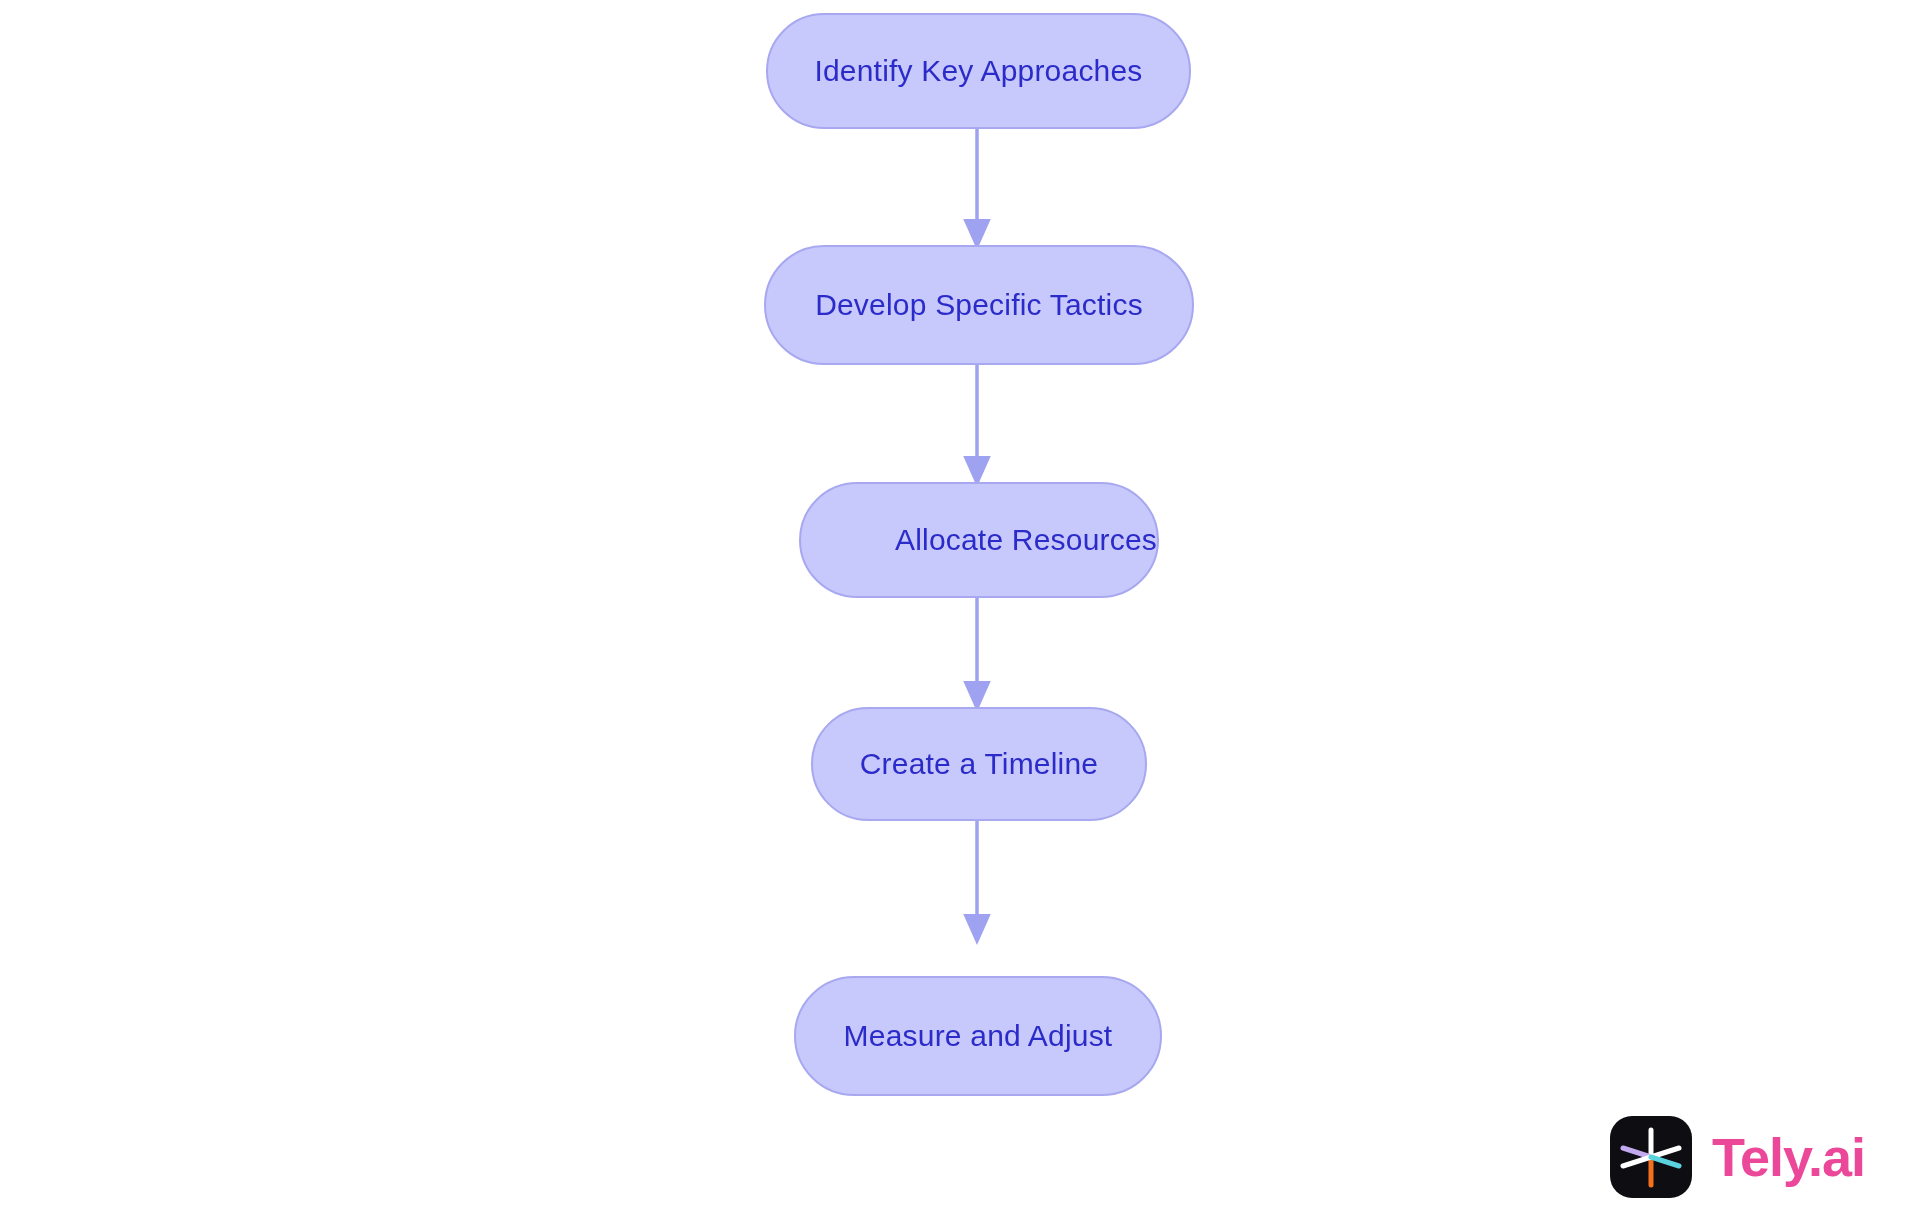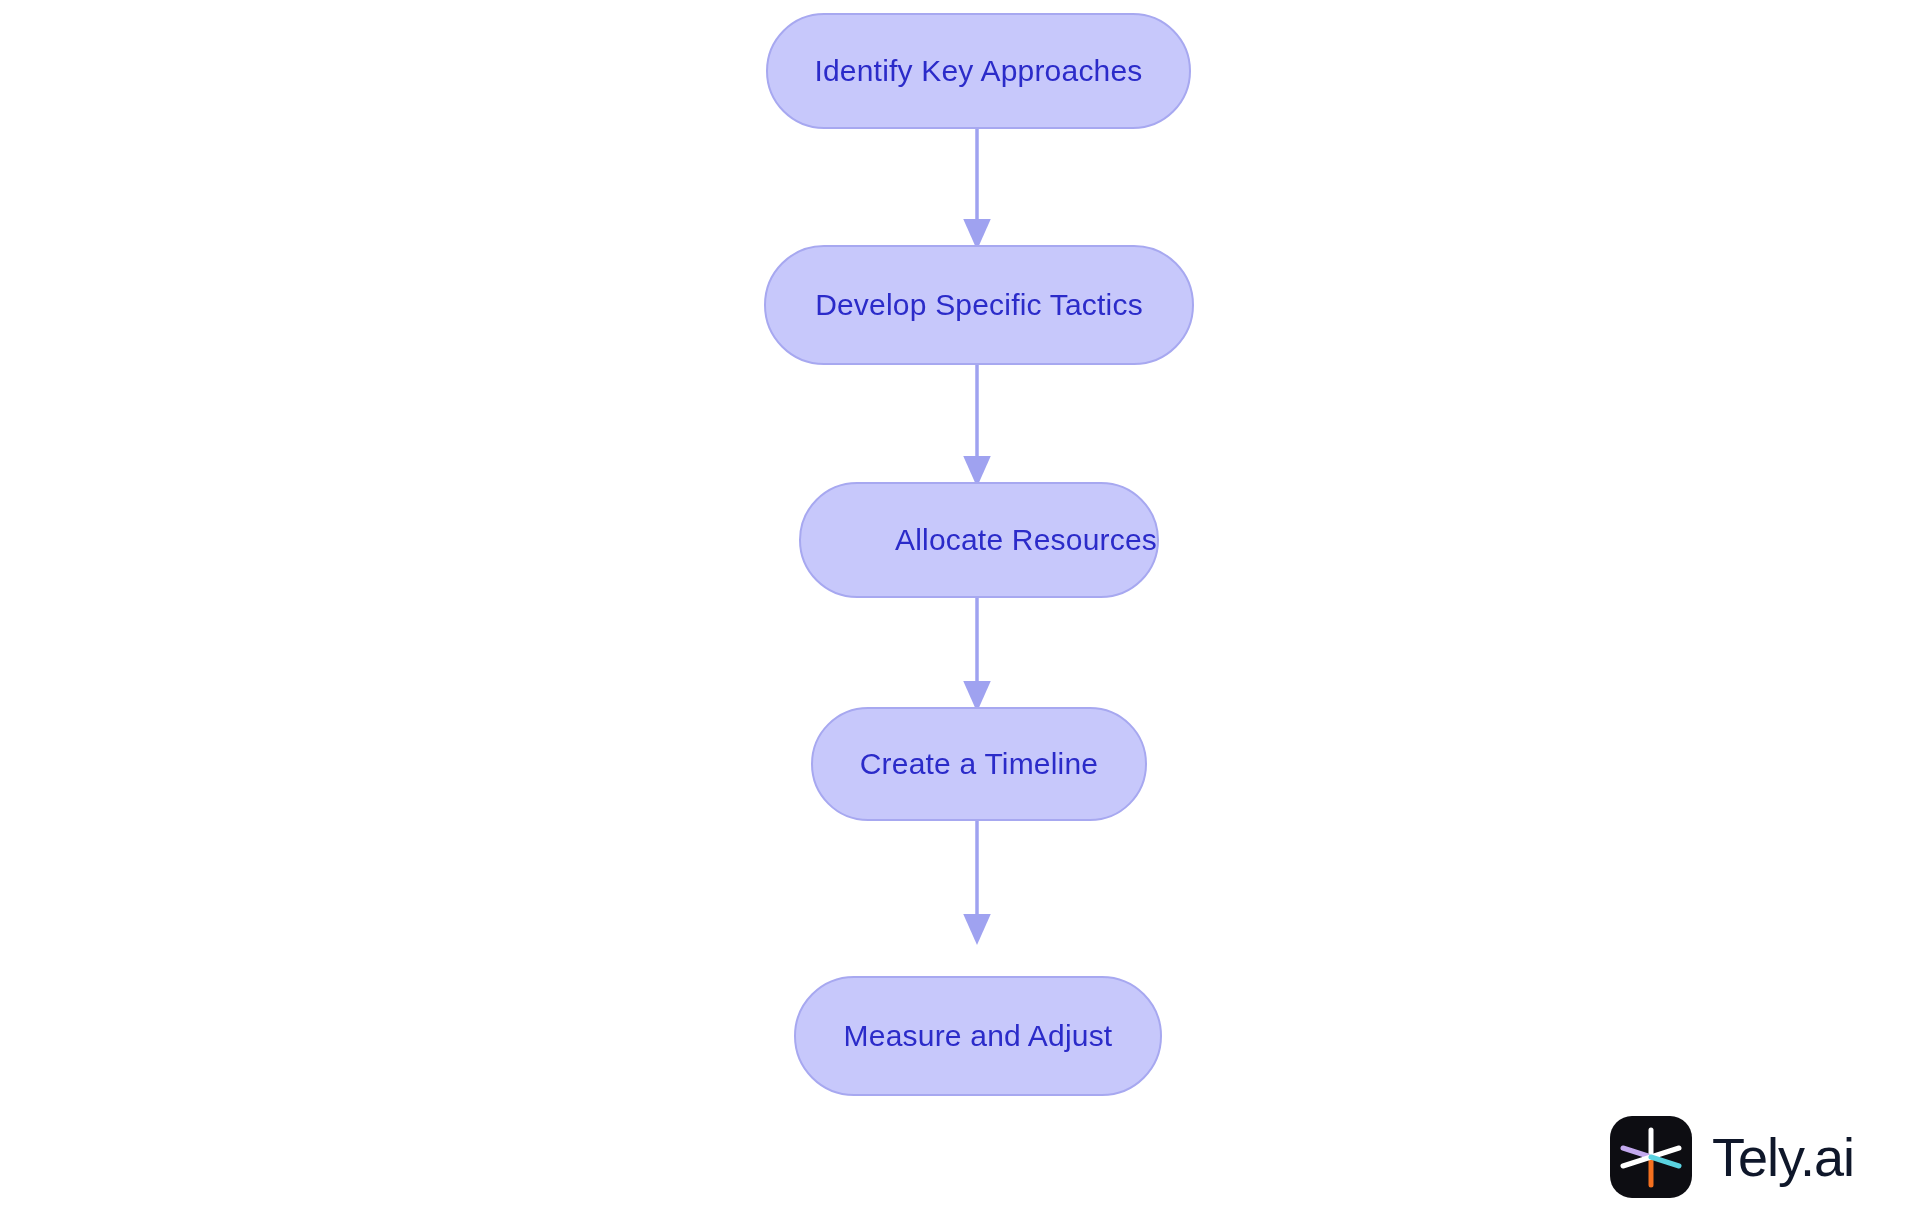--- a/index.html
+++ b/index.html
@@ -69,23 +69,23 @@
   }
   .logo-mark {
     width: 82px;
     height: 82px;
     border-radius: 22px;
     background: #0d0d12;
     position: relative;
     flex: 0 0 auto;
   }
   .logo-word {
-    color: #0f172a;
+    color: #ec4899;
     font-size: 54px;
-    font-weight: 400;
+    font-weight: 700;
     letter-spacing: -1px;
     line-height: 1;
     white-space: nowrap;
   }
 </style>
 </head>
 <body>
 
 <div id="flow-canvas">
 

